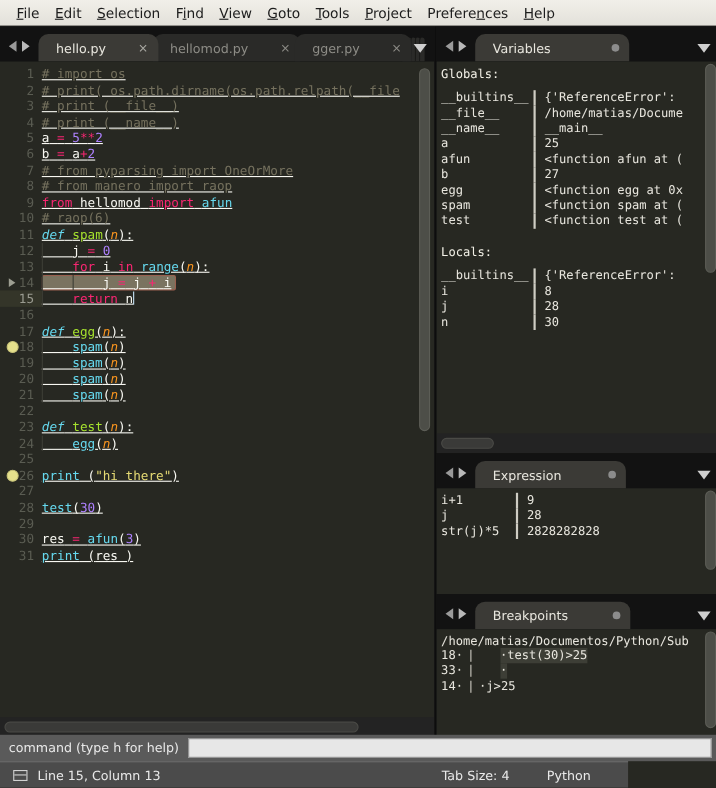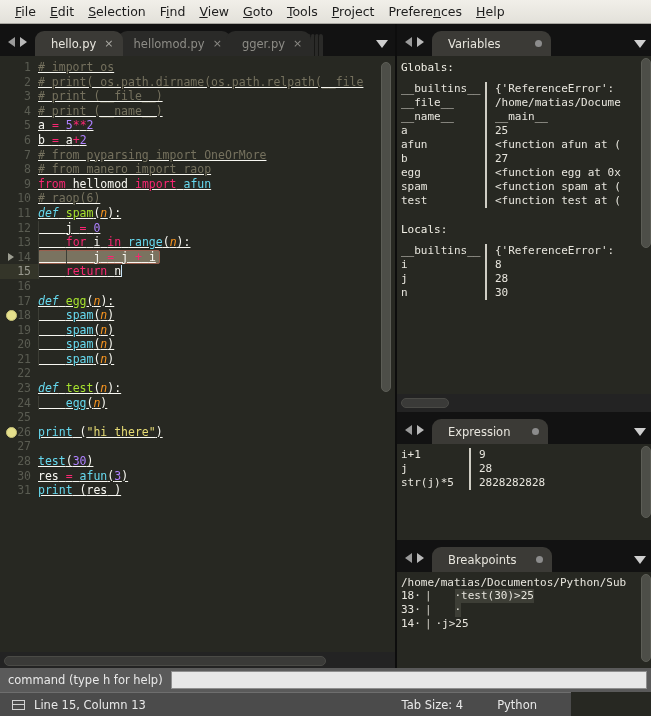--- a/index.html
+++ b/index.html
@@ -63,20 +63,21 @@
 
   .tab {
     height: 25px;
     display: flex; align-items: center;
     padding: 0 9px 0 16px;
     border-radius: 9px 9px 0 0;
     font-size: 11.5px;
     position: relative;
     margin-right: -5px;
     white-space: nowrap;
+    gap: 21px;
   }
   .tab.active   { background: #3b3a36; color: #e8e6de; z-index: 5; }
   .tab.inactive { background: #2a2a28; color: #8d8c86; z-index: 3; }
   .tab .x {
     margin-left: 8px; font-size: 11px; color: #8b8a85;
   }
   .tab.active .x { color: #a9a8a2; }
   .tab-stack {
     display: flex; align-items: flex-end; height: 25px; margin-left: -3px;
   }
@@ -412,20 +413,24 @@
           </div>
           <div class="crow">
             <div class="gutter">27</div>
             <div class="ctext"></div>
           </div>
           <div class="crow">
             <div class="gutter">28</div>
             <div class="ctext"><span class="t-bif">test</span>(<span class="t-num">30</span>)</div>
           </div>
           <div class="crow">
+            <div class="gutter">29</div>
+            <div class="ctext"></div>
+          </div>
+          <div class="crow">
             <div class="gutter">30</div>
             <div class="ctext"><span class="t-pl">res</span> <span class="t-op">=</span> <span class="t-bif">afun</span>(<span class="t-num">3</span>)</div>
           </div>
           <div class="crow">
             <div class="gutter">31</div>
             <div class="ctext"><span class="t-bif">print</span> (<span class="t-pl">res</span> )</div>
           </div>
         </div>
 
       <div class="vscroll-track">

